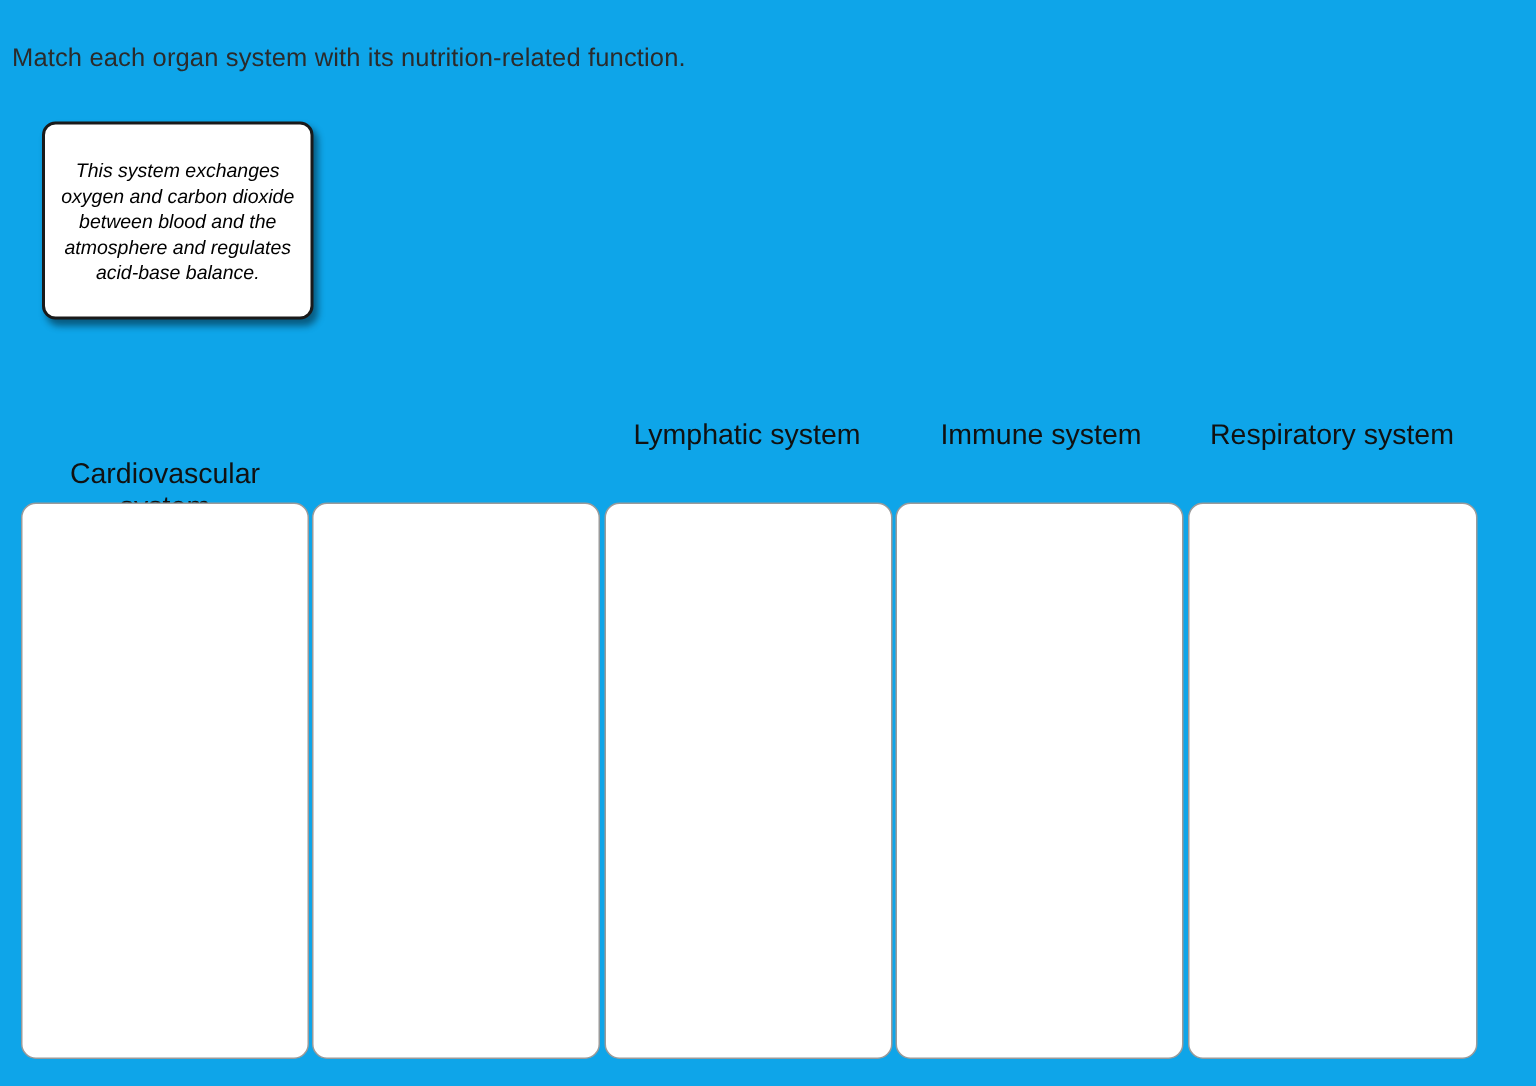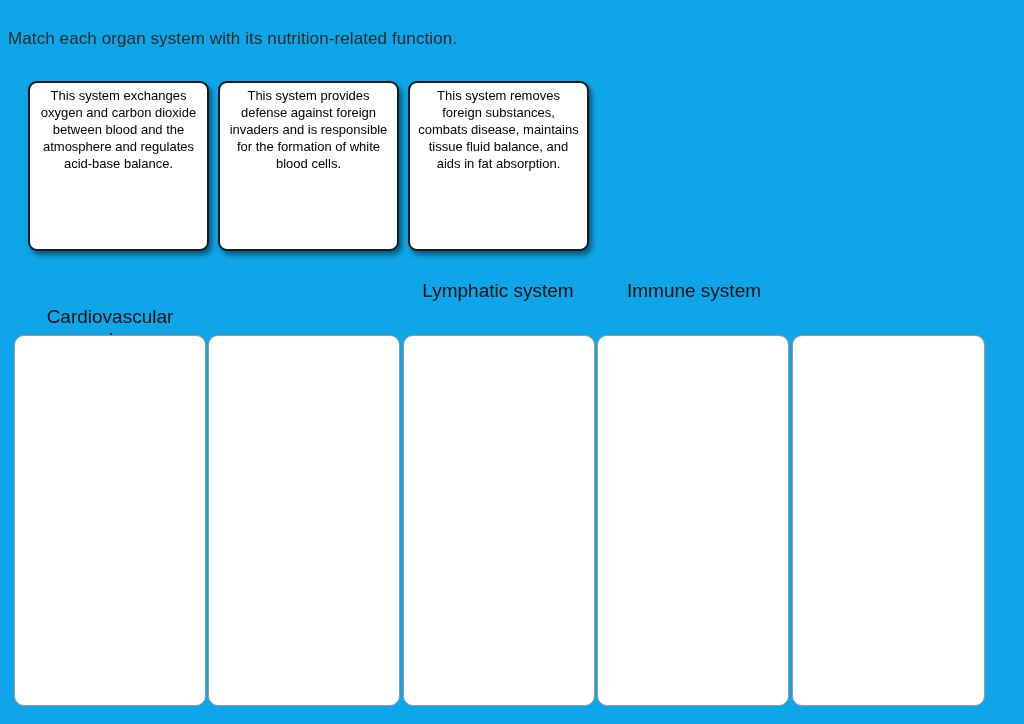--- a/index.html
+++ b/index.html
@@ -42,30 +42,31 @@
     left: 28px;
     top: 81px;
     width: 960px;
     height: 148px;
   }
 
   .card {
     position: absolute;
     top: 0;
     width: 181px;
-    height: 170px;
+    height: 132px;
     box-sizing: border-box;
     background: #ffffff;
     border: 2.5px solid #1a1a1a;
     border-radius: 9px;
     box-shadow: 3px 4px 5px rgba(0,0,0,0.45);
     display: flex;
-    align-items: flex-start;
+    align-items: center;
     justify-content: center;
     padding: 4px 8px;
+    font-style: italic;
   }
 
   .card-text {
     font-size: 13px;
     line-height: 17px;
     text-align: center;
     color: #000000;
     font-weight: 400;
   }
 
@@ -132,36 +133,31 @@
 <div id="page">
 
   <div id="prompt">Match each organ system with its nutrition-related function.</div>
 
   <div id="cards">
 
     <div class="card c0">
       <span class="card-text">This system exchanges oxygen and carbon dioxide between blood and the atmosphere and regulates acid-base balance.</span>
     </div>
 
-    <div class="card c1">
-      <span class="card-text">This system provides defense against foreign invaders and is responsible for the formation of white blood cells.</span>
-    </div>
 
-    <div class="card c2">
-      <span class="card-text">This system removes foreign substances, combats disease, maintains tissue fluid balance, and aids in fat absorption.</span>
-    </div>
 
 
 
   </div>
 
   <div id="labels">
     <div class="label l0">Cardiovascular system</div>
     <div class="label l2">Lymphatic system</div>
     <div class="label l3">Immune system</div>
+    <div class="label l4">Respiratory system</div>
   </div>
 
   <div id="zones">
     <div class="zone z0"></div>
     <div class="zone z1"></div>
     <div class="zone z2"></div>
     <div class="zone z3"></div>
     <div class="zone z4"></div>
   </div>
 

